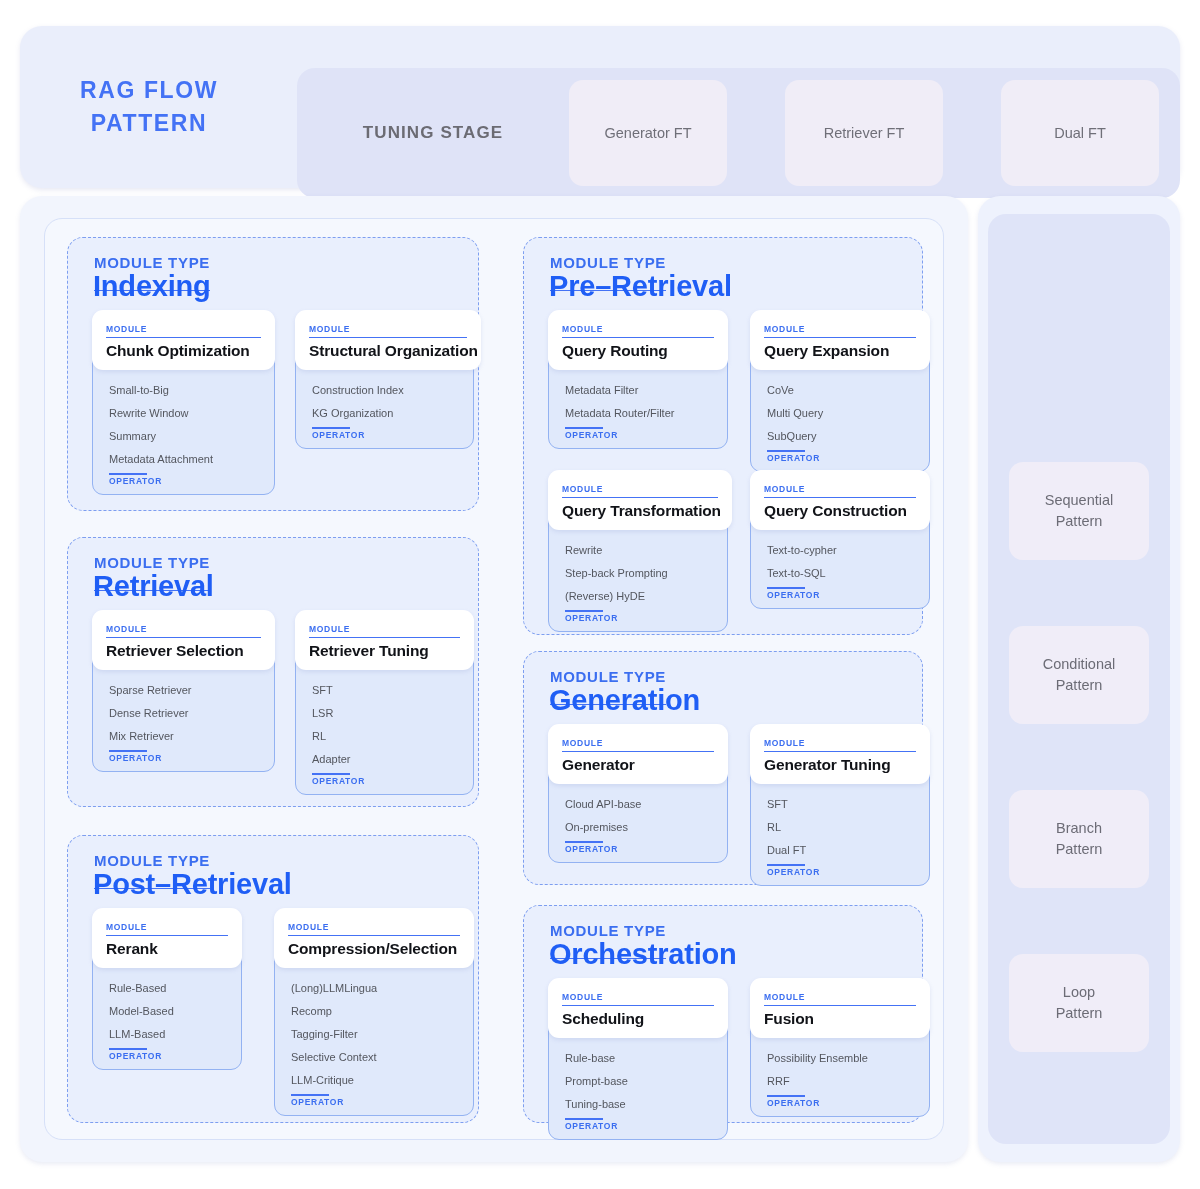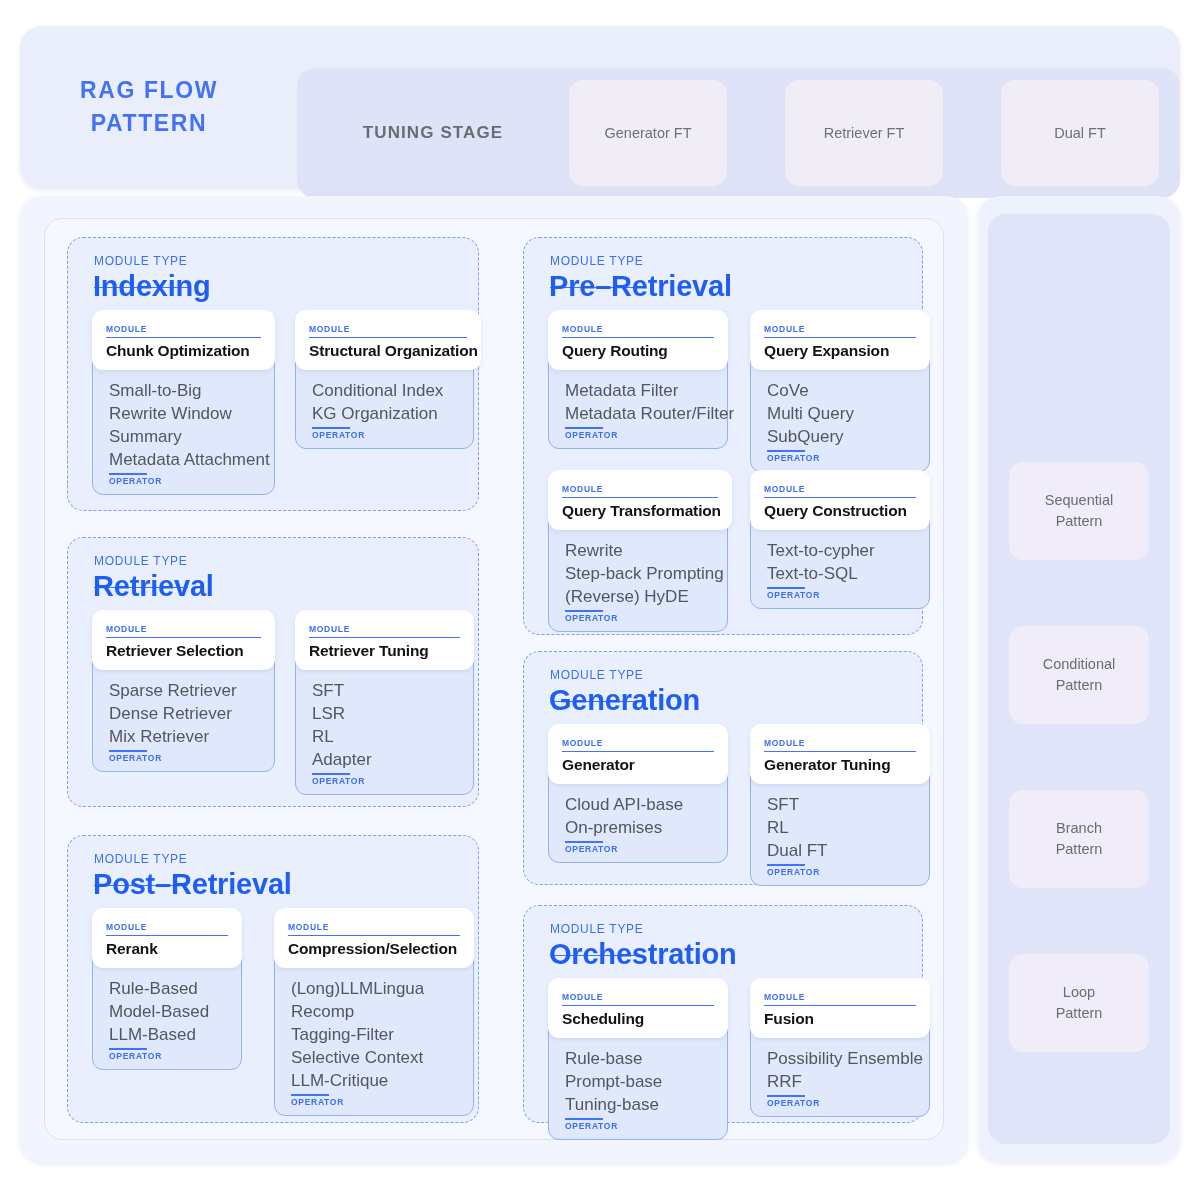--- a/index.html
+++ b/index.html
@@ -85,22 +85,22 @@
   .group {
     position: absolute;
     background: #e9effd;
     border: 1.6px dashed #7d9ef0;
     border-radius: 16px;
   }
   .group-type-label {
     position: absolute;
     left: 26px; top: 16px;
     color: #3b6ef0;
-    font-size: 12px;
-    font-weight: 400;
+    font-size: 15px;
+    font-weight: 700;
     letter-spacing: 0.7px;
     padding-bottom: 19px;
     border-bottom: 1.6px solid #4472f5;
   }
   .group-title {
     position: absolute;
     left: 25px; top: 32px;
     color: #1f5ef5;
     font-size: 29px;
     font-weight: 700;
@@ -143,21 +143,21 @@
   }
   .mod-name {
     color: #111318;
     font-size: 15.5px;
     font-weight: 700;
     letter-spacing: -0.15px;
     white-space: nowrap;
   }
   .op-item {
     color: #53565e;
-    font-size: 17px;
+    font-size: 11px;
     line-height: 23px;
     white-space: nowrap;
   }
   .op-footer { margin-top: 2px; }
   .op-rule {
     width: 38px; height: 1.6px;
     background: #4472f5;
     margin-bottom: 1px;
   }
   .op-label {
@@ -246,21 +246,21 @@
         </div>
         <div class="mod-head">
           <div class="mod-kicker">MODULE</div>
           <div class="mod-rule"></div>
           <div class="mod-name">Chunk Optimization</div>
         </div>
       </div>
 
       <div class="mod" style="left:227px; top:72px; width:179px;">
         <div class="mod-body">
-          <div class="op-item">Conditional Index</div>
+          <div class="op-item">Construction Index</div>
           <div class="op-item">KG Organization</div>
           <div class="op-footer">
             <div class="op-rule"></div>
             <div class="op-label">OPERATOR</div>
           </div>
         </div>
         <div class="mod-head" style="width:186px;">
           <div class="mod-kicker">MODULE</div>
           <div class="mod-rule"></div>
           <div class="mod-name">Structural Organization</div>

